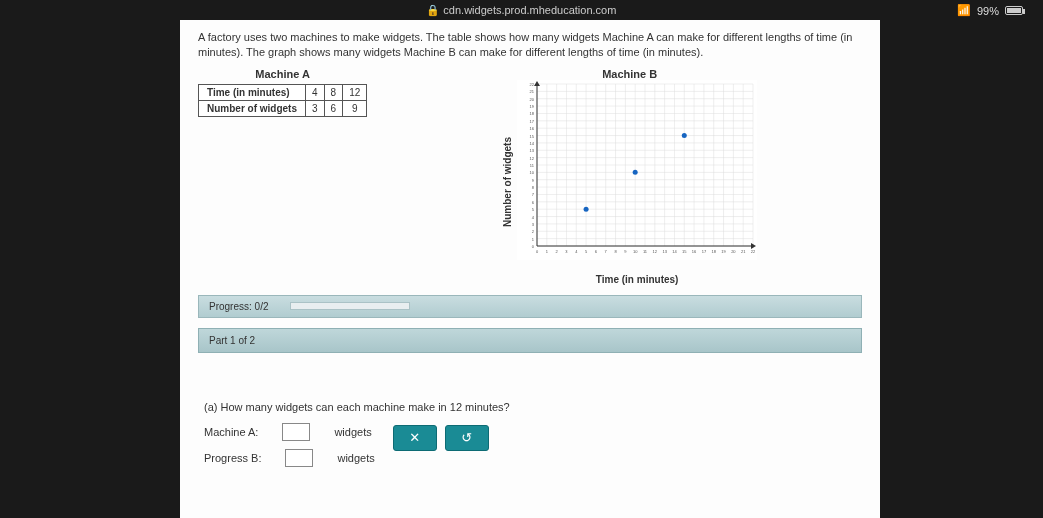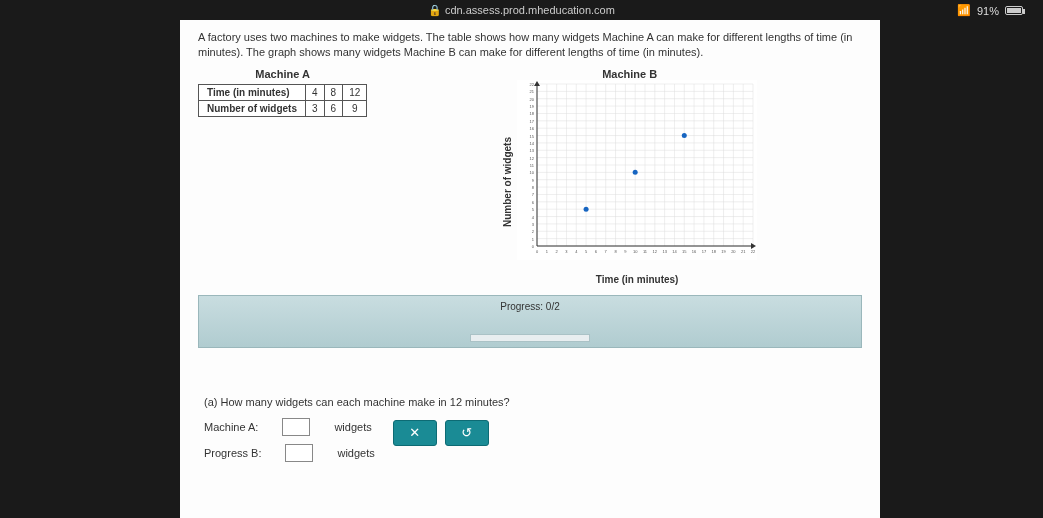--- a/index.html
+++ b/index.html
@@ -116,21 +116,20 @@
   .progress-bar {
     margin-top: 6px;
     padding: 5px 10px;
     background: linear-gradient(#c9dde0, #b0ccd0);
     border: 1px solid #9ab7bb;
     font-size: 10px;
     color: #333;
     display: flex;
     align-items: center;
     gap: 22px;
-    flex-direction: column;
   }
   .prog-track {
     width: 120px; height: 8px;
     background: #e8eef0;
     border: 1px solid #aac2c6;
   }
   .part-bar {
     margin-top: 10px;
     padding: 6px 10px;
     background: linear-gradient(#bfd7da, #a8c5c9);
@@ -176,25 +175,25 @@
     right: 196px;
     top: 110px;
     color: #666;
     font-size: 14px;
   }
 </style>
 </head>
 <body>
 
 <div class="urlbar">
-  <span>🔒 cdn.assess.prod.mheducation.com</span>
+  <span>🔒 cdn.widgets.prod.mheducation.com</span>
 </div>
 <div class="statusbar">
   <span>📶</span>
-  <span>91%</span>
+  <span>99%</span>
   <span style="display:inline-block;width:18px;height:9px;border:1px solid #ccc;border-radius:2px;position:relative;">
     <span style="position:absolute;left:1px;top:1px;bottom:1px;width:90%;background:#ccc;"></span>
     <span style="position:absolute;right:-3px;top:2px;width:2px;height:5px;background:#ccc;"></span>
   </span>
 </div>
 
 <span class="trash">🗑</span>
 
 <div class="page">
 
@@ -335,20 +334,23 @@
       </div>
     </div>
 
   </div>
 
   <div class="progress-bar">
     <span>Progress: 0/2</span>
     <span class="prog-track"></span>
   </div>
 
+  <div class="part-bar">
+    <span>Part 1 of 2</span>
+  </div>
 
   <div class="question-block">
     <div>(a) How many widgets can each machine make in 12 minutes?</div>
 
     <div class="answers">
       <div class="ans-col">
         <div class="ans-row">
           <span>Machine A:</span>
           <input class="ans-input" type="text" style="">
           <span>widgets</span>

